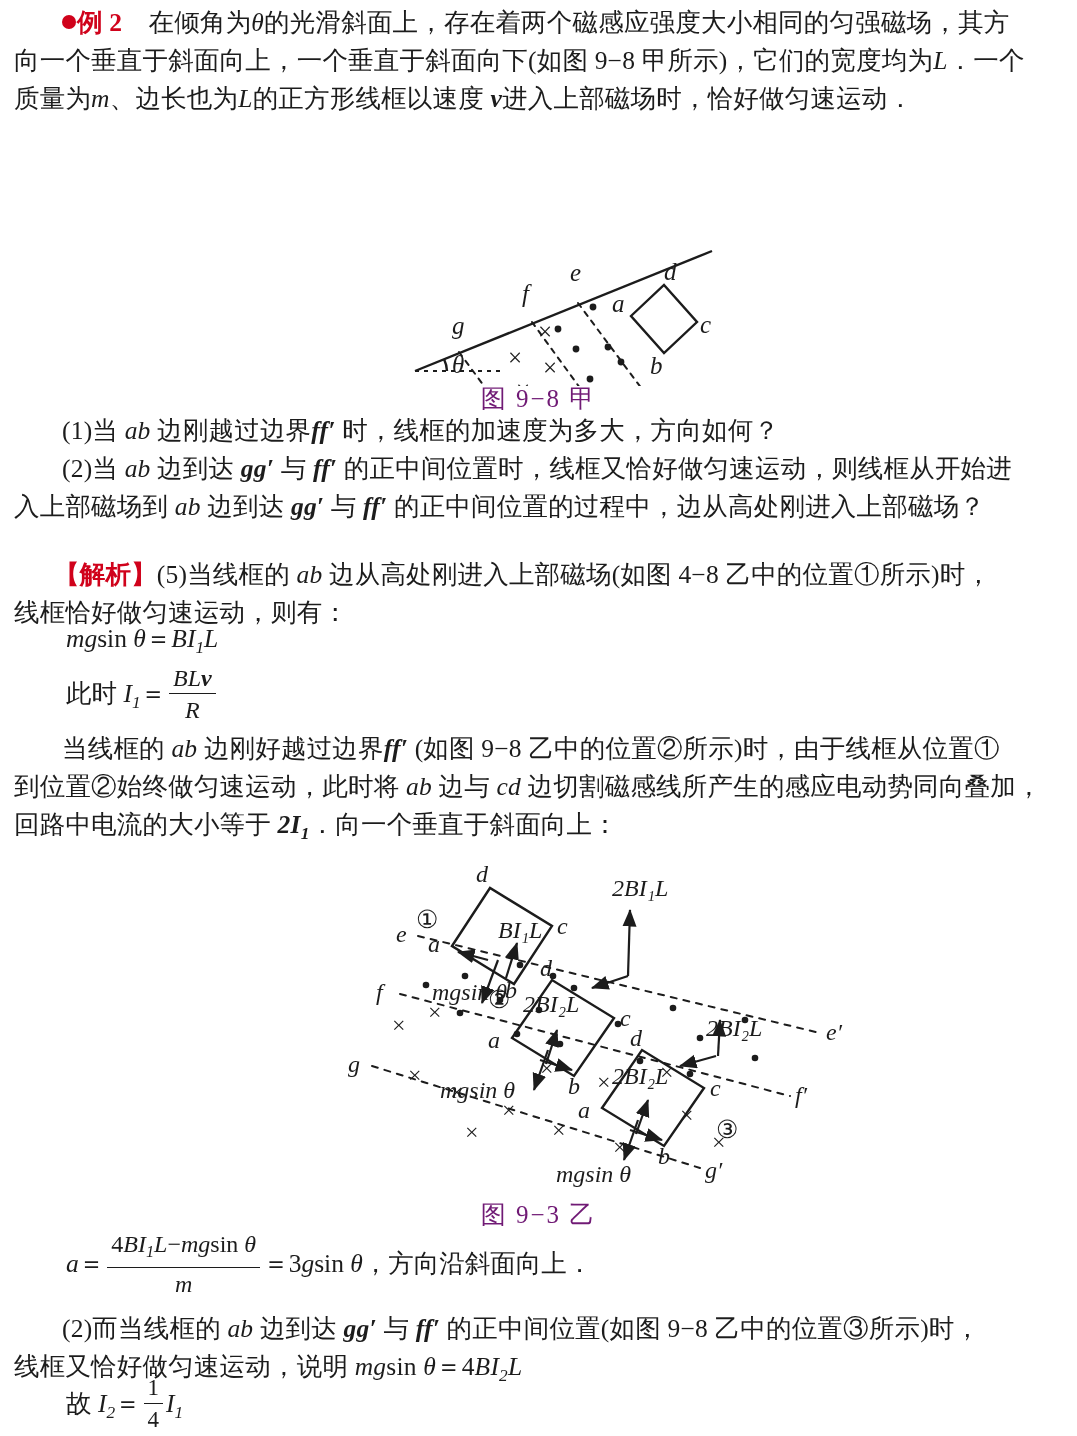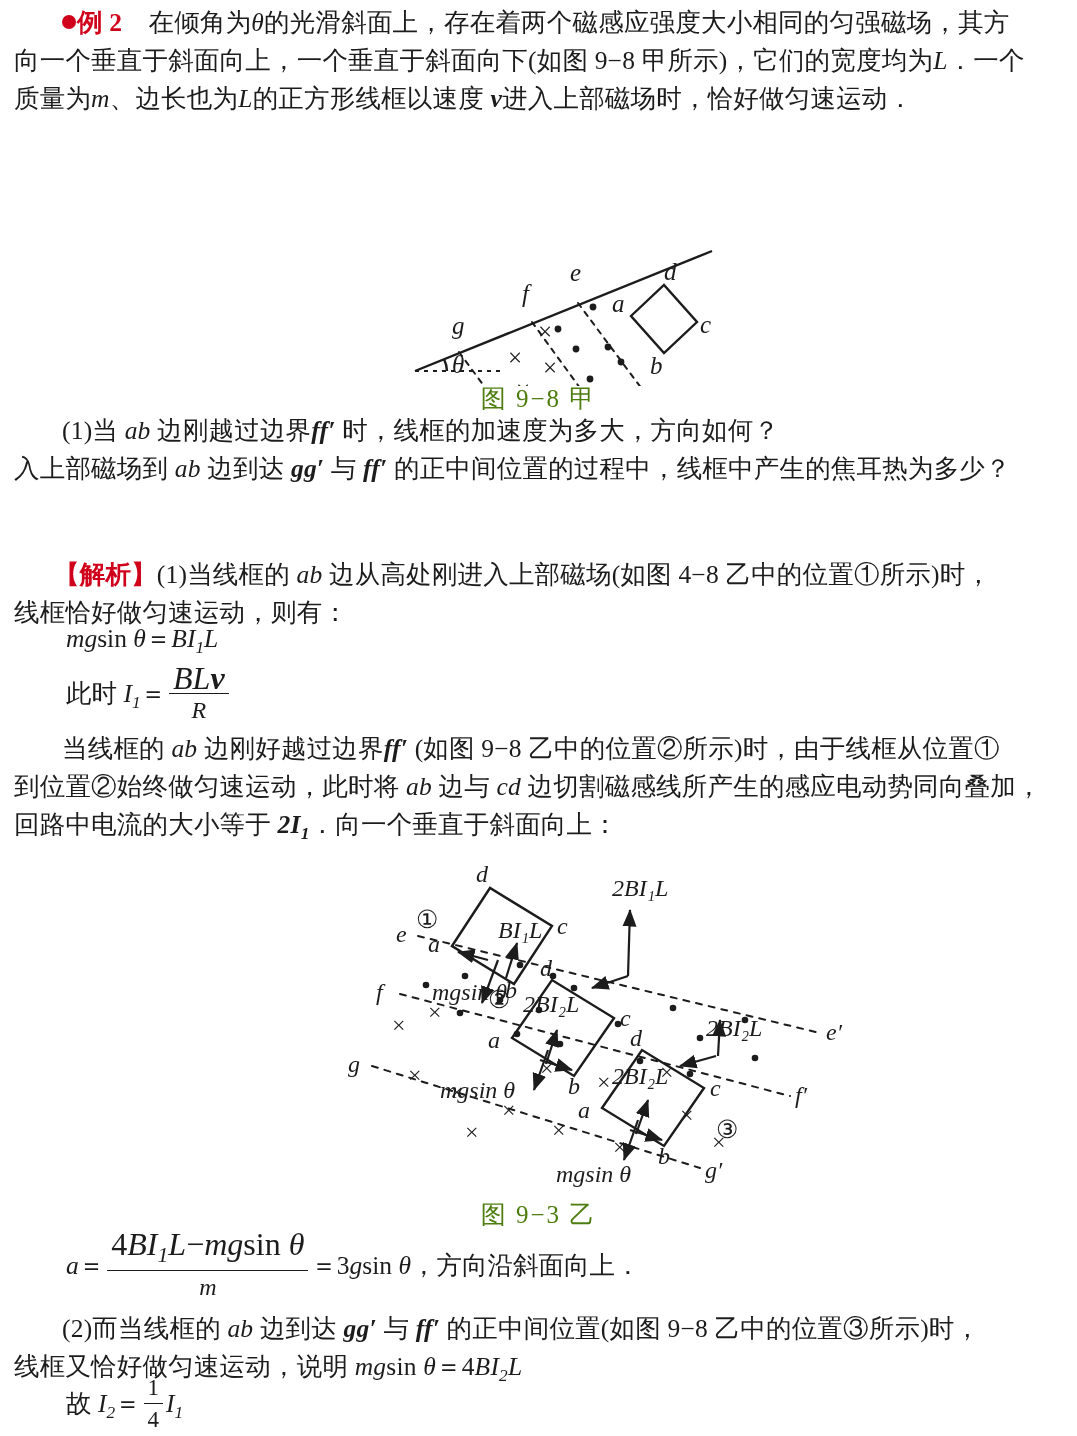--- a/index.html
+++ b/index.html
@@ -57,21 +57,21 @@
   }
   .sub {
     font-size: 0.68em;
     vertical-align: -0.32em;
     font-style: italic;
   }
   .fig-caption {
     text-align: center;
     font-size: 25px;
     letter-spacing: 2px;
-    color: #4d7c0f;
+    color: #701a75;
   }
 
   
   .formula-line {
     font-size: 25.5px;
     line-height: 34px;
     padding-left: 66px;
     color: #1c1c1c;
   }
   .frac {
@@ -79,21 +79,21 @@
     vertical-align: middle;
     text-align: center;
     margin: 0 3px;
     position: relative;
     top: -2px;
   }
   .frac .num {
     display: block;
     padding: 0 4px 1px 4px;
     border-bottom: 1.6px solid #1c1c1c;
-    font-size: 32px;
+    font-size: 24px;
     line-height: 28px;
     white-space: nowrap;
   }
   .frac .den {
     display: block;
     padding: 1px 4px 0 4px;
     font-size: 24px;
     line-height: 30px;
   }
   .frac.small .num, .frac.small .den { font-size: 23px; }
@@ -184,27 +184,30 @@
       <text class="lbl" x="650" y="248">b</text>
     </svg>
     <div class="fig-caption" style="margin-top:-4px;">图 9−8 甲</div>
   </div>
 
   <div style="position:absolute;left:0;top:412px;width:1077px;">
     <p class="para">
       <span style="display:inline-block;width:48px;"></span><span>(1)当</span>&nbsp;<span class="ital">ab</span>&nbsp;<span>边刚越过边界</span><span class="bital">ff′</span>&nbsp;<span>时，线框的加速度为多大，方向如何？</span>
     </p>
     <p class="para">
-      <span>入上部磁场到</span>&nbsp;<span class="ital">ab</span>&nbsp;<span>边到达</span>&nbsp;<span class="bital">gg′</span>&nbsp;<span>与</span>&nbsp;<span class="bital">ff′</span>&nbsp;<span>的正中间位置的过程中，线框中产生的焦耳热为多少？</span>
+      <span style="display:inline-block;width:48px;"></span><span>(2)当</span>&nbsp;<span class="ital">ab</span>&nbsp;<span>边到达</span>&nbsp;<span class="bital">gg′</span>&nbsp;<span>与</span>&nbsp;<span class="bital">ff′</span>&nbsp;<span>的正中间位置时，线框又恰好做匀速运动，则线框从开始进</span>
+    </p>
+    <p class="para">
+      <span>入上部磁场到</span>&nbsp;<span class="ital">ab</span>&nbsp;<span>边到达</span>&nbsp;<span class="bital">gg′</span>&nbsp;<span>与</span>&nbsp;<span class="bital">ff′</span>&nbsp;<span>的正中间位置的过程中，边从高处刚进入上部磁场？</span>
     </p>
   </div>
 
   <div style="position:absolute;left:0;top:556px;width:1077px;">
     <p class="para">
-      <span style="display:inline-block;width:40px;"></span><span class="marker-red">【解析】</span><span>(1)当线框的</span>&nbsp;<span class="ital">ab</span>&nbsp;<span>边从高处刚进入上部磁场(如图 4−8 乙中的位置①所示)时，</span>
+      <span style="display:inline-block;width:40px;"></span><span class="marker-red">【解析】</span><span>(5)当线框的</span>&nbsp;<span class="ital">ab</span>&nbsp;<span>边从高处刚进入上部磁场(如图 4−8 乙中的位置①所示)时，</span>
     </p>
     <p class="para">线框恰好做匀速运动，则有：</p>
   </div>
 
   <div class="formula-line" style="position:absolute;left:0;top:622px;width:1077px;">
     <span class="ital">mg</span><span>sin</span>&nbsp;<span class="ital">θ</span><span>＝</span><span class="ital">B</span><span class="ital">I</span><span class="sub">1</span><span class="ital">L</span>
   </div>
 
   <div class="formula-line" style="position:absolute;left:0;top:666px;width:1077px;">
     <span>此时</span>&nbsp;<span class="ital">I</span><span class="sub">1</span><span>＝</span><span class="frac"><span class="num"><span class="ital">B</span><span class="ital">L</span><span class="bital">v</span></span><span class="den"><span class="ital">R</span></span></span>

